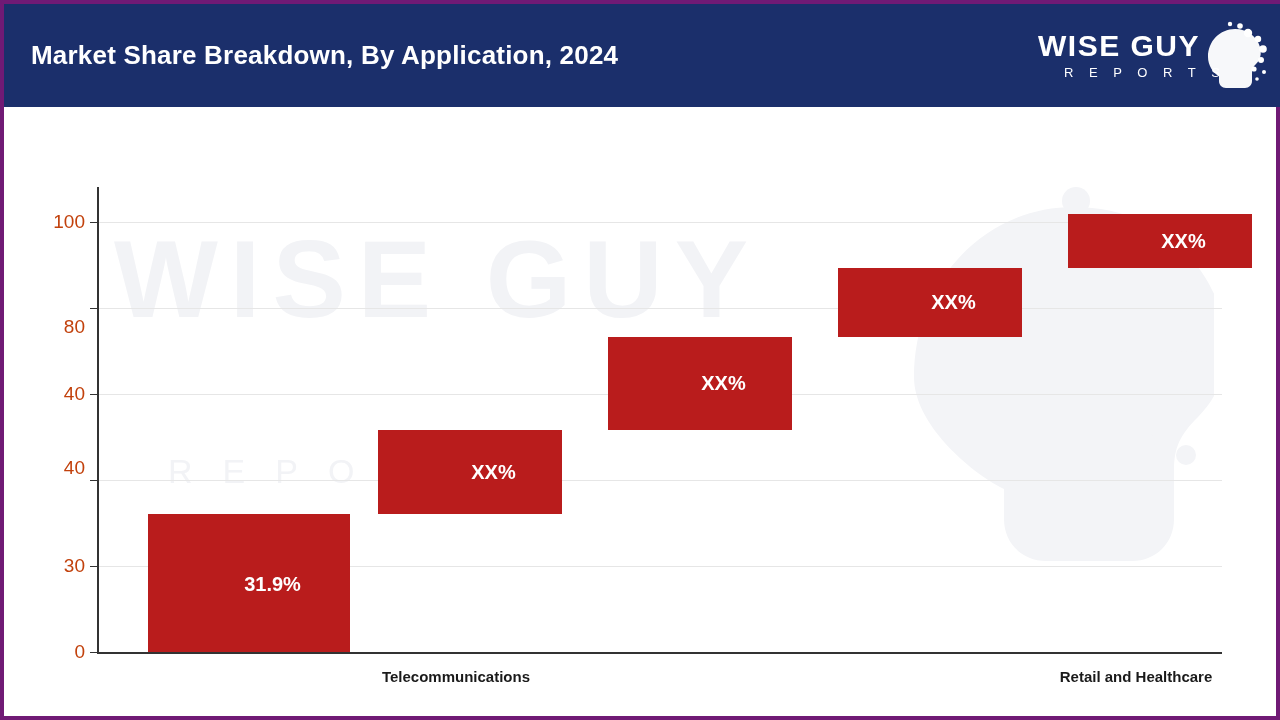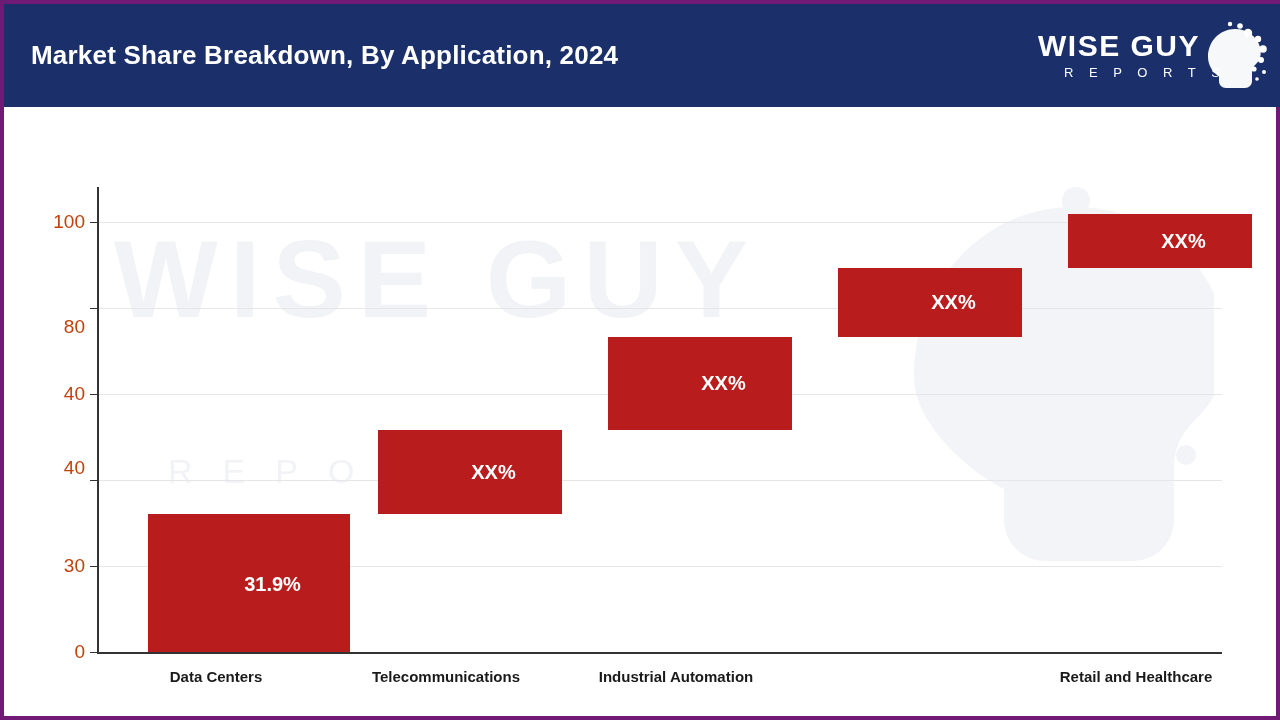--- a/index.html
+++ b/index.html
@@ -270,19 +270,17 @@
       </div>
 
       <div class="bar" style="left:741px; top:81px; width:137px; height:69px;">
         <span class="bar-label">XX%</span>
       </div>
 
       <div class="bar" style="left:971px; top:27px; width:137px; height:54px;">
         <span class="bar-label">XX%</span>
       </div>
 
-      <div class="cat-label" style="left:9px; width:220px;">Data Centers</div>
-      <div class="cat-label" style="left:239px; width:220px;">Telecommunications</div>
-      <div class="cat-label" style="left:469px; width:220px;">Industrial Automation</div>
+      <div class="cat-label" style="left:249px; width:220px;">Telecommunications</div>
       <div class="cat-label" style="left:929px; width:220px;">Retail and Healthcare</div>
     </div>
   </div>
 </div>
 
 </body></html>

